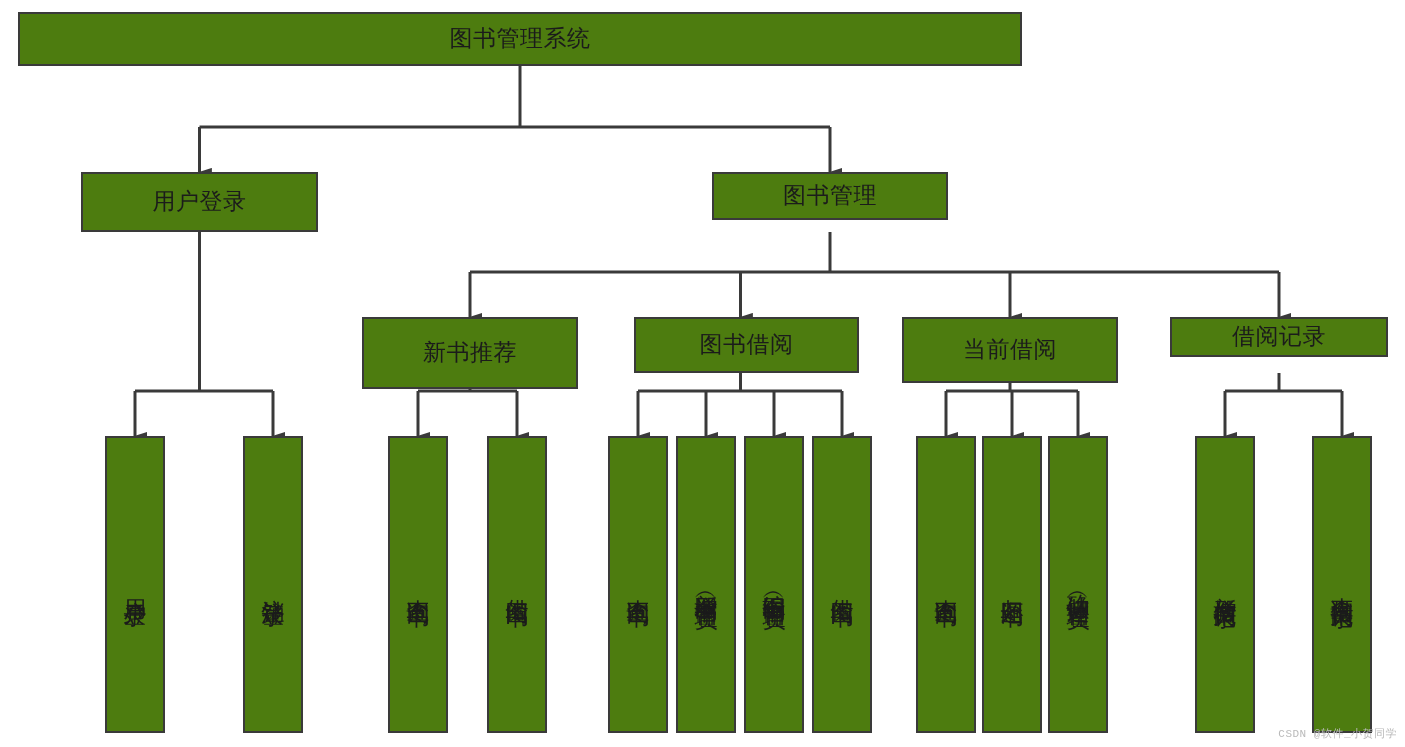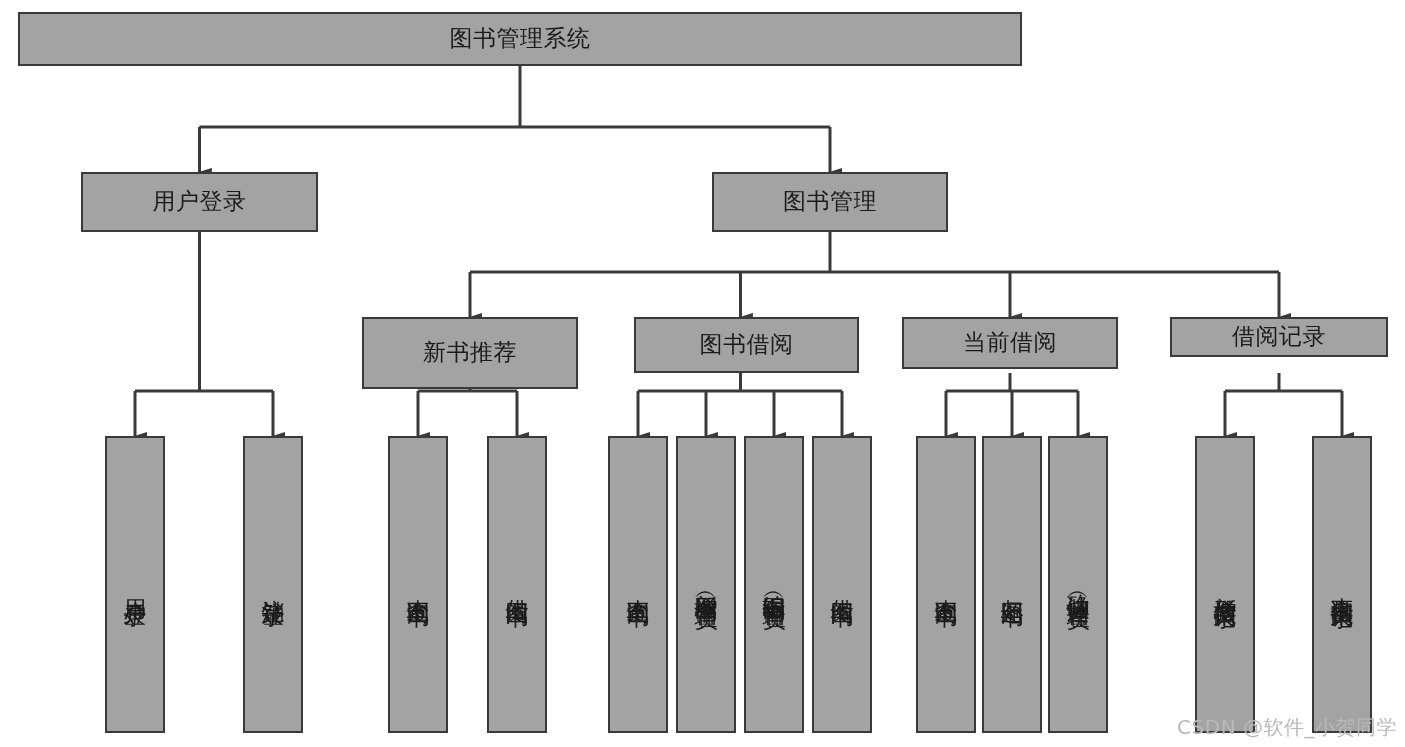--- a/index.html
+++ b/index.html
@@ -22,21 +22,21 @@
     position: absolute;
     left: 0;
     top: 0;
     width: 1405px;
     height: 747px;
     pointer-events: none;
   }
   .node {
     position: absolute;
     box-sizing: border-box;
-    background: #a3a3a3;
+    background: #4d7c0f;
     border: 2.5px solid #3a3a3a;
     display: flex;
     align-items: center;
     justify-content: center;
     color: #1b1b1b;
   }
   .node-h {
     font-size: 23px;
     letter-spacing: 0.5px;
     line-height: 1.1;
@@ -51,24 +51,25 @@
     padding-bottom: 4px;
     white-space: nowrap;
   }
   .node-v > span {
     display: block;
   }
   #watermark {
     position: absolute;
     right: 8px;
     bottom: 6px;
-    font-size: 20px;
+    font-size: 11px;
     color: #b9b9b9;
     letter-spacing: 0.5px;
     white-space: nowrap;
+    font-family: Liberation Mono, monospace;
   }
 </style>
 </head>
 <body>
 
 <div id="diagram-root">
 
   <svg id="edge-layer" viewBox="0 0 1405 747" width="1405" height="747" xmlns="http://www.w3.org/2000/svg">
     <defs>
       <marker id="arrowhead" markerWidth="9" markerHeight="13" refX="4.5" refY="12.4" orient="auto" markerUnits="userSpaceOnUse">
@@ -112,30 +113,30 @@
       </g>
   </svg>
 
   <div id="node-layer">
       <div class="node node-h" style="left: 18px; top: 12px; width: 1004px; height: 54px;">
         <span>图书管理系统</span>
       </div>
       <div class="node node-h" style="left: 81px; top: 172px; width: 237px; height: 60px;">
         <span>用户登录</span>
       </div>
-      <div class="node node-h" style="left: 712px; top: 172px; width: 236px; height: 60px;">
+      <div class="node node-h" style="left: 712px; top: 172px; width: 236px; height: 48px;">
         <span>图书管理</span>
       </div>
       <div class="node node-h" style="left: 362px; top: 317px; width: 216px; height: 72px;">
         <span>新书推荐</span>
       </div>
       <div class="node node-h" style="left: 634px; top: 317px; width: 225px; height: 56px;">
         <span>图书借阅</span>
       </div>
-      <div class="node node-h" style="left: 902px; top: 317px; width: 216px; height: 52px;">
+      <div class="node node-h" style="left: 902px; top: 317px; width: 216px; height: 66px;">
         <span>当前借阅</span>
       </div>
       <div class="node node-h" style="left: 1170px; top: 317px; width: 218px; height: 40px;">
         <span>借阅记录</span>
       </div>
       <div class="node node-v" style="left: 105px; top: 436px; width: 60px; height: 297px;">
         <span>用户登录</span>
       </div>
       <div class="node node-v" style="left: 243px; top: 436px; width: 60px; height: 297px;">
         <span>注销登录</span>

